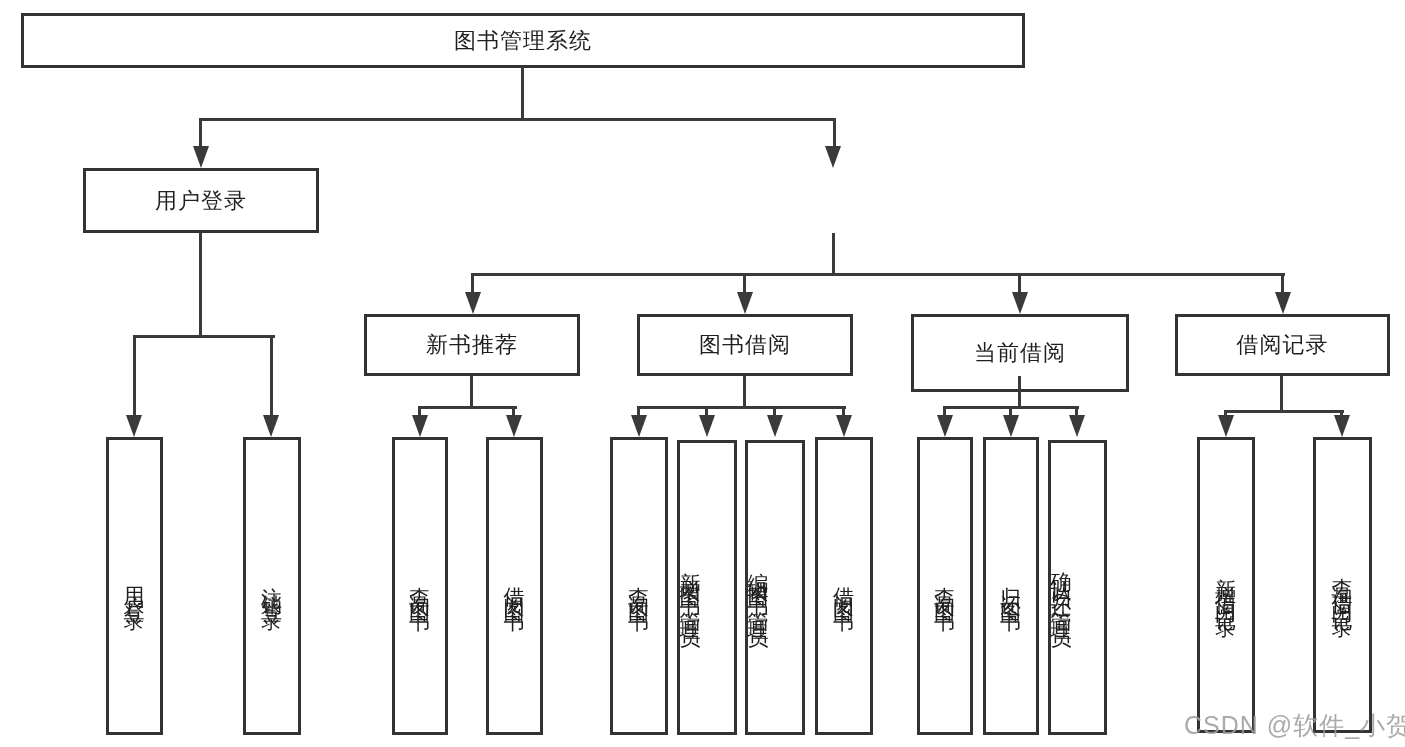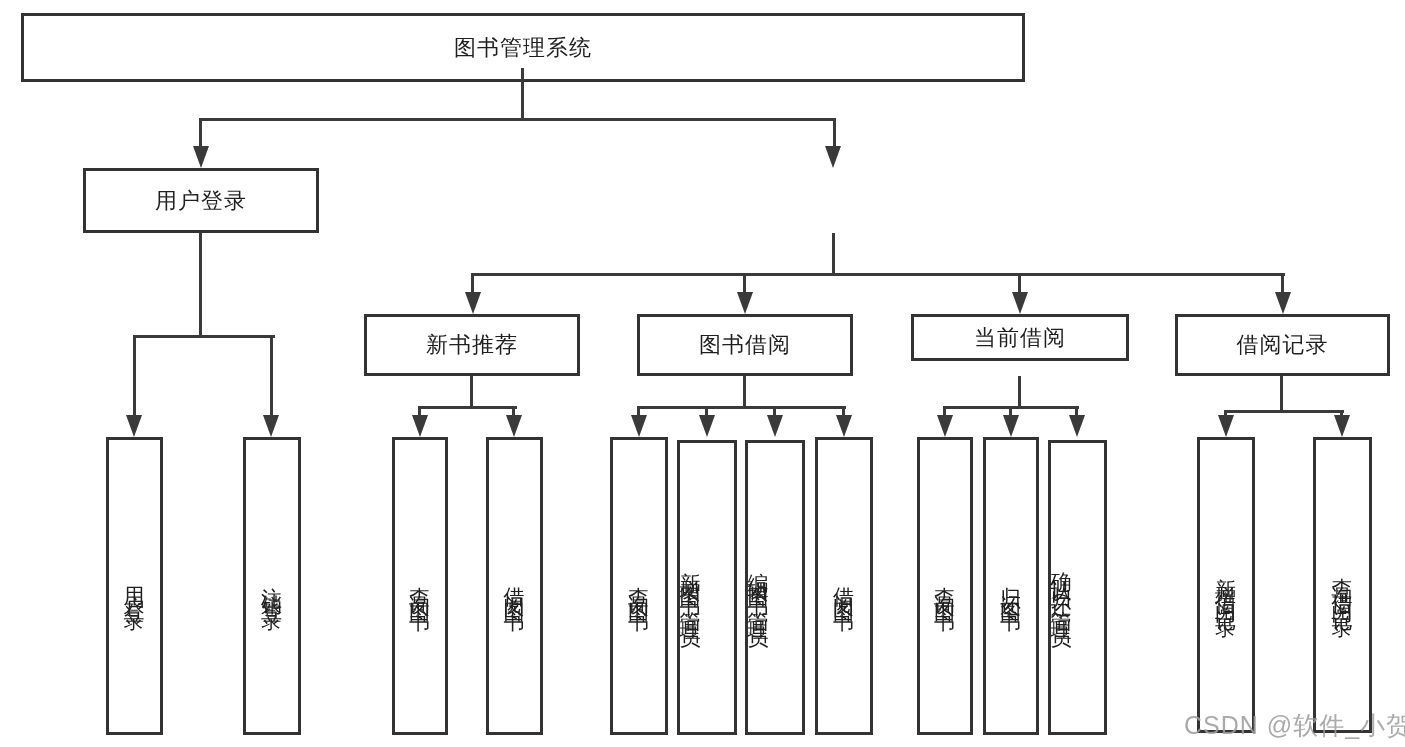--- a/index.html
+++ b/index.html
@@ -69,21 +69,21 @@
     white-space: nowrap;
     z-index: 10;
     letter-spacing: 1px;
   }
 </style>
 </head>
 <body>
 
 <div id="canvas">
 
-  <div class="box h" style="left:21px; top:13px; width:1004px; height:69px;">
+  <div class="box h" style="left:21px; top:13px; width:1004px; height:55px;">
     <span>图书管理系统</span>
   </div>
 
   <div class="vl" style="left:521px; top:68px; height:50px;"></div>
   <div class="hl" style="left:199px; top:118px; width:637px;"></div>
   <div class="vl" style="left:199px; top:118px; height:28px;"></div>
   <div class="arrow" style="left:193px; top:146px;"></div>
   <div class="vl" style="left:833px; top:118px; height:28px;"></div>
   <div class="arrow" style="left:825px; top:146px;"></div>
 
@@ -108,21 +108,21 @@
   <div class="arrow" style="left:1012px; top:292px;"></div>
   <div class="vl" style="left:1281px; top:273px; height:19px;"></div>
   <div class="arrow" style="left:1275px; top:292px;"></div>
 
   <div class="box h" style="left:637px; top:314px; width:216px; height:62px;">
     <span>图书借阅</span>
   </div>
   <div class="box h" style="left:364px; top:314px; width:216px; height:62px;">
     <span>新书推荐</span>
   </div>
-  <div class="box h" style="left:911px; top:314px; width:218px; height:47px;">
+  <div class="box h" style="left:911px; top:314px; width:218px; height:78px;">
     <span>当前借阅</span>
   </div>
   <div class="box h" style="left:1175px; top:314px; width:215px; height:62px;">
     <span>借阅记录</span>
   </div>
 
   <div class="vl" style="left:470px; top:376px; height:30px;"></div>
   <div class="hl" style="left:418px; top:406px; width:99px;"></div>
   <div class="vl" style="left:418px; top:406px; height:9px;"></div>
   <div class="arrow" style="left:412px; top:415px;"></div>

